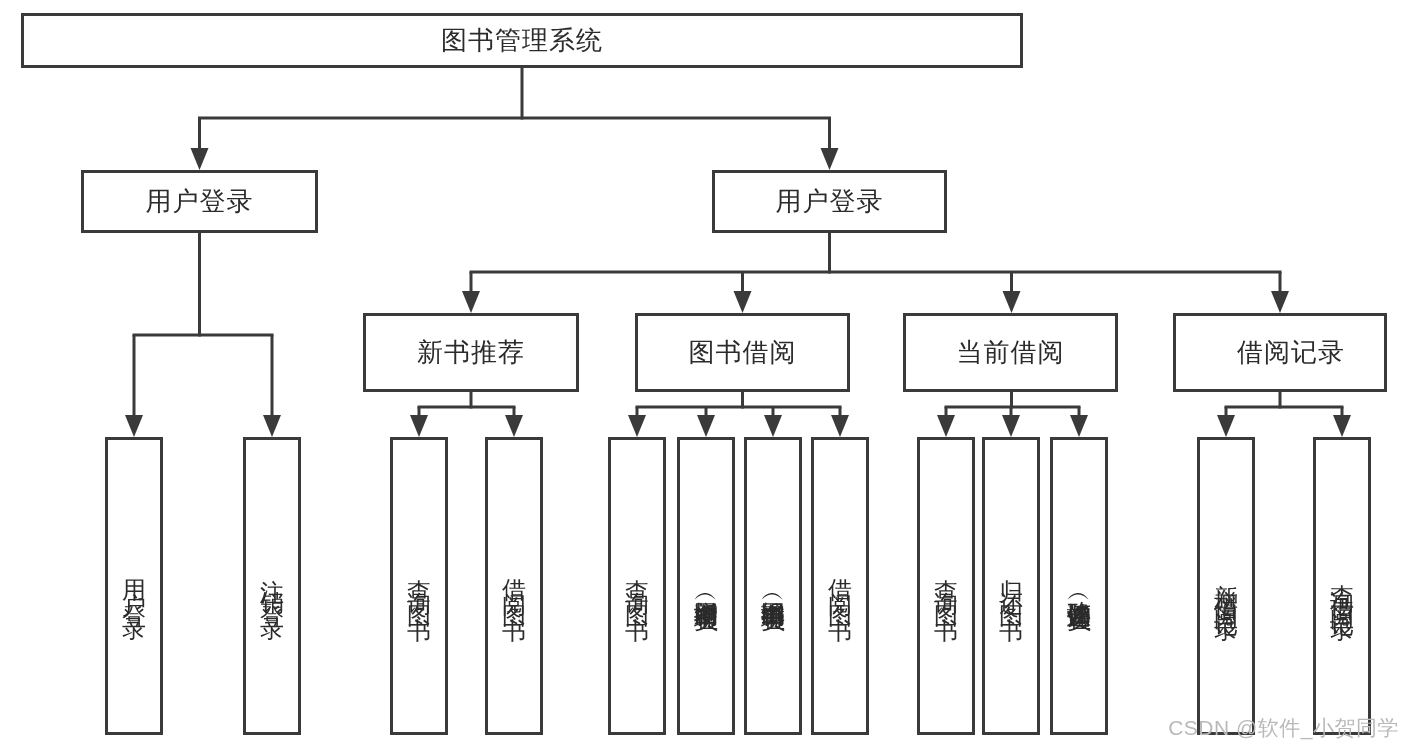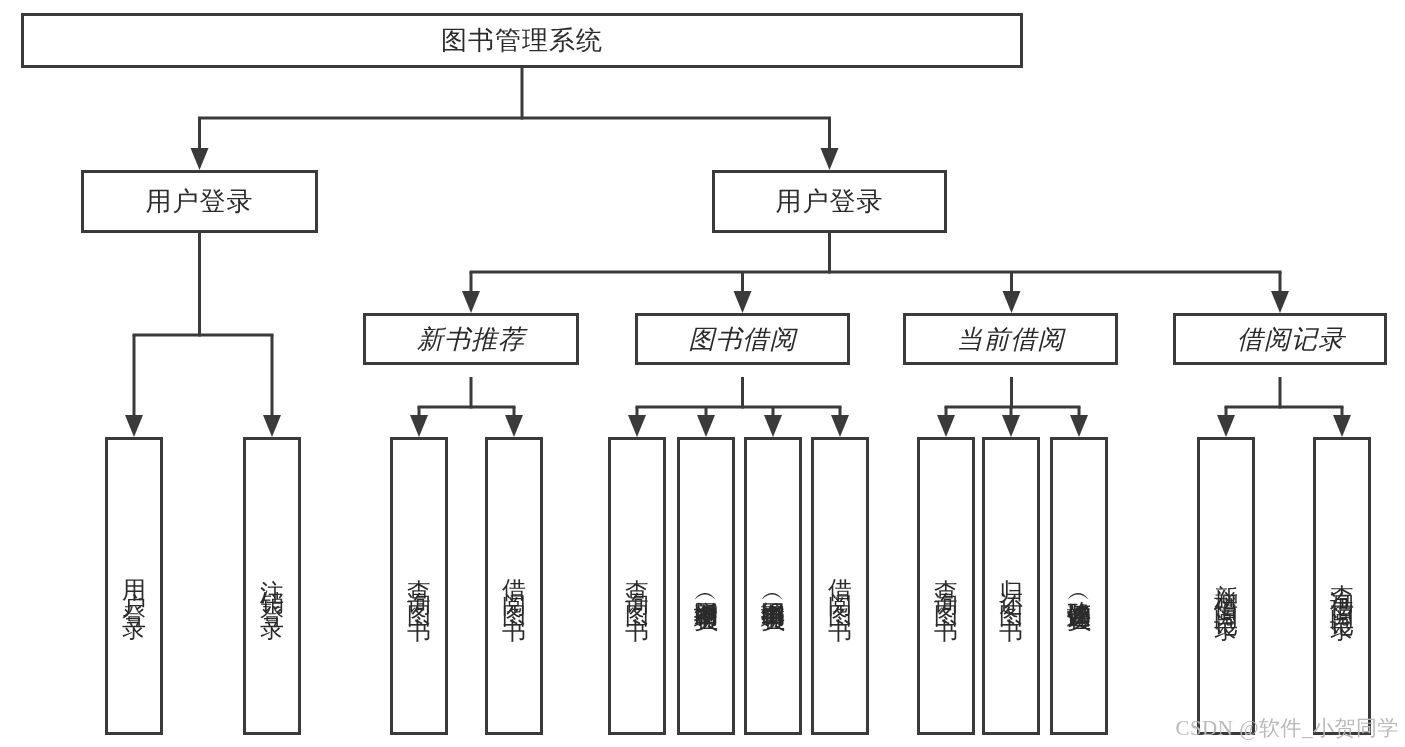--- a/index.html
+++ b/index.html
@@ -33,21 +33,21 @@
     color: #2b2b2b;
   }
   .node .label {
     font-size: 26px;
     letter-spacing: 1px;
     white-space: nowrap;
   }
   .node.root { left: 21px; top: 13px; width: 1002px; height: 55px; }
   .node.lvl2-a { left: 81px;  top: 170px; width: 237px; height: 63px; }
   .node.lvl2-b { left: 712px; top: 170px; width: 235px; height: 63px; }
-  .node.lvl3 { top: 313px; height: 52px; font-style: italic; }
+  .node.lvl3 { top: 313px; height: 79px; }
   .node.lvl3-a { left: 363px;  width: 216px; }
   .node.lvl3-b { left: 635px;  width: 215px; }
   .node.lvl3-c { left: 903px;  width: 215px; }
   .node.lvl3-d { left: 1173px; width: 214px; padding-left: 22px; }
   .node.leaf { top: 437px; width: 58px; height: 298px; }
   .node.leaf .label {
     writing-mode: vertical-rl;
     text-orientation: mixed;
     font-size: 24px;
     letter-spacing: 13px;
@@ -69,21 +69,20 @@
   .leaf.p12 { left: 1197px; }
   .leaf.p13 { left: 1313px; }
   .watermark {
     position: absolute;
     right: 6px;
     top: 714px;
     font-size: 21px;
     color: #b9b9b9;
     letter-spacing: 0.5px;
     white-space: nowrap;
-    font-family: Liberation Serif, serif;
   }
 </style>
 </head>
 <body>
 
 <div class="canvas">
 
   <svg class="connectors" width="1405" height="747" viewBox="0 0 1405 747">
     <g stroke="#3a3a3a" stroke-width="3" fill="none">
 

